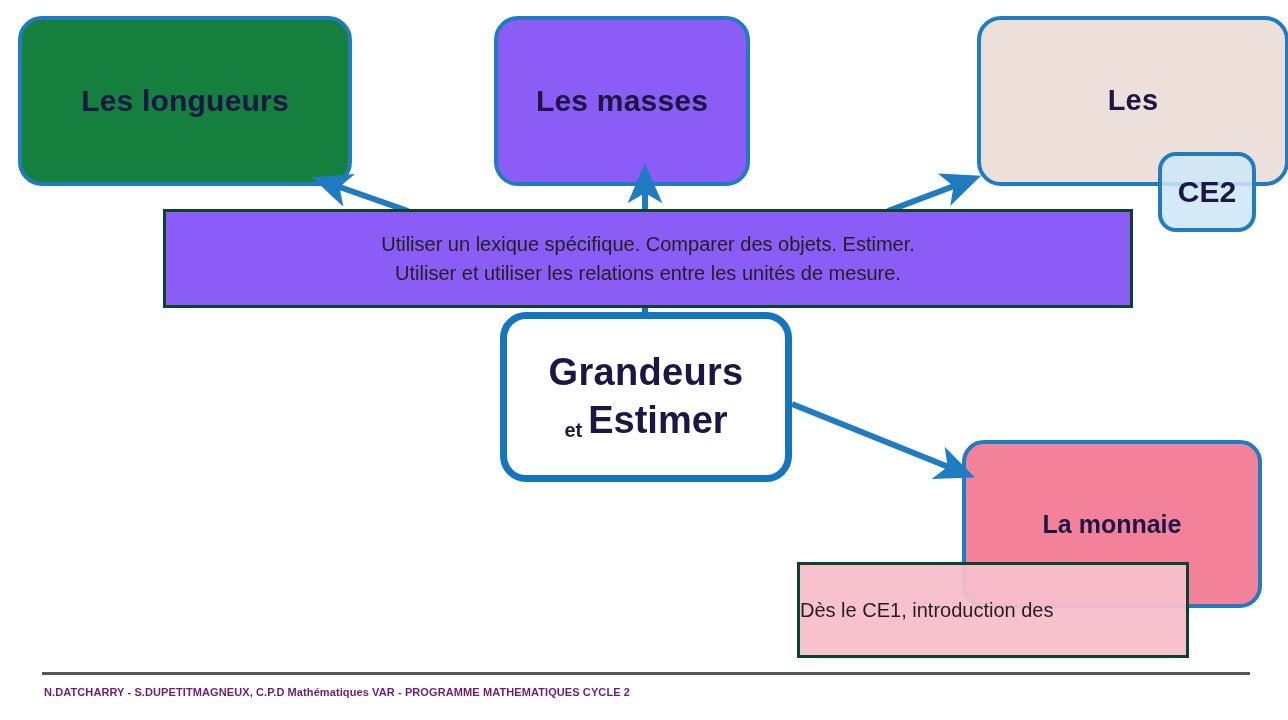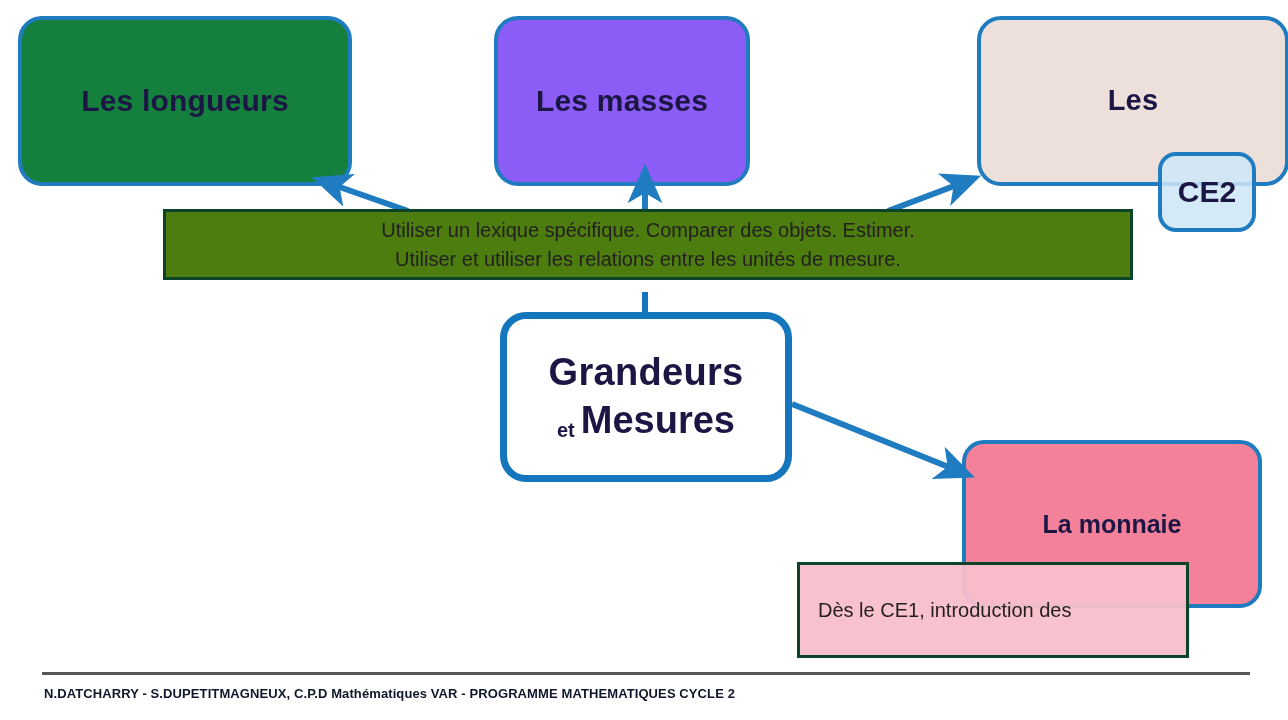--- a/index.html
+++ b/index.html
@@ -107,32 +107,31 @@
     position: absolute;
     box-sizing: border-box;
     border: 3px solid #0b4429;
     color: #231f20;
     display: flex;
     align-items: center;
     line-height: 1.42;
   }
   #note-lexique {
     left: 163px; top: 209px;
-    width: 970px; height: 71px;
-    background: #4d7c0f;
+    width: 970px; height: 99px;
+    background: #8b5cf6;
     justify-content: center;
     text-align: center;
     font-size: 20px;
     z-index: 4;
   }
   #note-monnaie {
     left: 797px; top: 562px;
     width: 392px; height: 96px;
     background: rgba(247,190,203,0.95);
-    padding-left: 18px;
     font-size: 20px;
     z-index: 7;
   }
   .note span { display: block; }
   
   #connectors {
     position: absolute;
     left: 0; top: 0;
     width: 1288px; height: 720px;
     z-index: 3;
@@ -141,23 +140,23 @@
   
   #footer-rule {
     position: absolute;
     left: 42px; top: 672px;
     width: 1208px; height: 3px;
     background: #56565a;
   }
   #footer-text {
     position: absolute;
     left: 44px; top: 686px;
-    font-size: 13px;
-    font-weight: bold;
-    color: #0f172a;
+    font-size: 11px;
+    font-weight: bold;
+    color: #701a75;
     letter-spacing: 0.1px;
     white-space: nowrap;
   }
 </style>
 </head>
 <body>
 
 <div id="slide">
 
   <svg id="connectors" viewBox="0 0 1288 720" xmlns="http://www.w3.org/2000/svg">
@@ -199,21 +198,21 @@
   <div class="note" id="note-lexique">
     <div>
       <span>Utiliser un lexique spécifique. Comparer des objets. Estimer.</span>
       <span>Utiliser et utiliser les relations entre les unités de mesure.</span>
     </div>
   </div>
 
   <div class="node" id="node-grandeurs">
     <div class="line1">Grandeurs</div>
     <div class="line2">
-      <span class="small-et">et</span><span>Mesures</span>
+      <span class="small-et">et</span><span>Estimer</span>
     </div>
   </div>
 
   <div class="node" id="node-monnaie">
     <span>La monnaie</span>
   </div>
 
   <div class="note" id="note-monnaie">
     <div>
       <span>Dès le CE1, introduction des</span>

